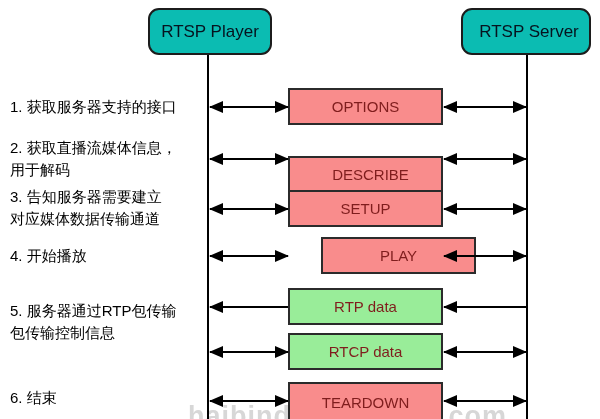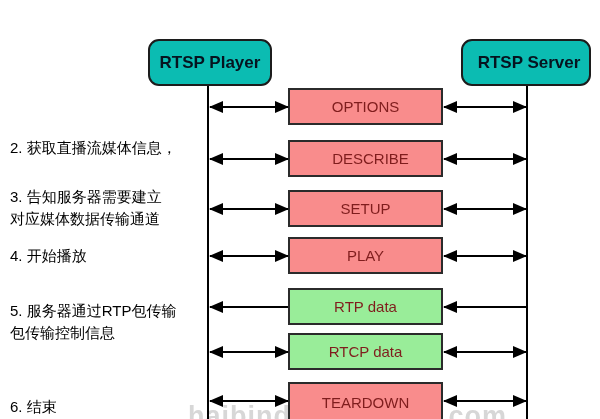--- a/index.html
+++ b/index.html
@@ -14,49 +14,49 @@
   }
   
   .lifeline{position:absolute;top:55px;height:364px;width:2px;background:#000;z-index:1;}
   .lifeline.player{left:207px;}
   .lifeline.server{left:526px;}
   
   .actor{
     position:absolute;top:8px;height:47px;z-index:2;box-sizing:border-box;
     background:var(--actor,#0bbcb2);border:2px solid #1c1c1c;border-radius:11px;
     display:flex;align-items:center;justify-content:center;
-    font-size:17px;font-weight:bold;color:#06131f;margin-top:31px;
+    font-size:17px;font-weight:normal;color:#06131f;
   }
   .actor.player{left:148px;width:124px;}
   .actor.server{left:461px;width:130px;padding-left:6px;}
   
   .msg{
     position:absolute;left:288px;width:155px;height:37px;z-index:2;box-sizing:border-box;
     border:2px solid #2b2b2b;display:flex;align-items:center;justify-content:center;
     font-size:15px;color:#7f1d1d;
   }
   .msg.request{background:var(--request,#f98c8c);}
   .msg.data{background:var(--data,#99ed99);}
-  .msg.r0{top:88px;}  .msg.r1{top:140px;padding-left:10px;} .msg.r2{top:190px;} .msg.r3{top:237px;}
+  .msg.r0{top:88px;}  .msg.r1{top:156px;padding-left:10px;} .msg.r2{top:190px;} .msg.r3{top:237px;margin-left:33px;}
   .msg.r4{top:288px;} .msg.r5{top:333px;} .msg.r6{top:382px;height:40px;}
   
   .arrow{position:absolute;height:14px;z-index:2;}
   .arrow.left{left:209px;width:80px;}
   .arrow.right{left:443px;width:84px;}
   .arrow.a0{top:100px;} .arrow.a1{top:152px;} .arrow.a2{top:202px;} .arrow.a3{top:249px;}
   .arrow.a4{top:300px;} .arrow.a5{top:345px;} .arrow.a6{top:394px;}
   .shaft{position:absolute;left:1px;right:1px;top:50%;height:2px;margin-top:-1px;background:#000;}
   .head{position:absolute;width:0;height:0;top:50%;}
   .head.hl{left:0;margin-top:-6px;border-top:6px solid transparent;border-bottom:6px solid transparent;border-right:14px solid #000;}
   .head.hr{right:0;margin-top:-6px;border-top:6px solid transparent;border-bottom:6px solid transparent;border-left:14px solid #000;}
   
   .note{position:absolute;left:10px;z-index:2;font-size:15px;line-height:22px;color:#000;white-space:nowrap;}
   .note span{display:block;}
   .note.n0{top:96px;}  .note.n1{top:137px;} .note.n2{top:186px;}
-  .note.n3{top:245px;} .note.n4{top:300px;} .note.n5{top:396px;}
+  .note.n3{top:245px;} .note.n4{top:300px;} .note.n5{top:387px;}
 </style>
 </head>
 <body>
 
 <div class="canvas">
 
   <div class="watermark">haibindev.cnblogs.com</div>
 
   <div class="lifeline player"></div>
   <div class="lifeline server"></div>
@@ -139,22 +139,26 @@
       <div class="shaft"></div>
       <div class="head hl"></div>
       <div class="head hr"></div>
     </div>
   <div class="arrow right a6">
       <div class="shaft"></div>
       <div class="head hl"></div>
       <div class="head hr"></div>
     </div>
 
+  <div class="note n0">
+    <span>1. 获取服务器支持的接口</span>
+  </div>
   <div class="note n1">
     <span>2. 获取直播流媒体信息，</span>
+    <span>用于解码</span>
   </div>
   <div class="note n2">
     <span>3. 告知服务器需要建立</span>
     <span>对应媒体数据传输通道</span>
   </div>
   <div class="note n3">
     <span>4. 开始播放</span>
   </div>
   <div class="note n4">
     <span>5. 服务器通过RTP包传输</span>

